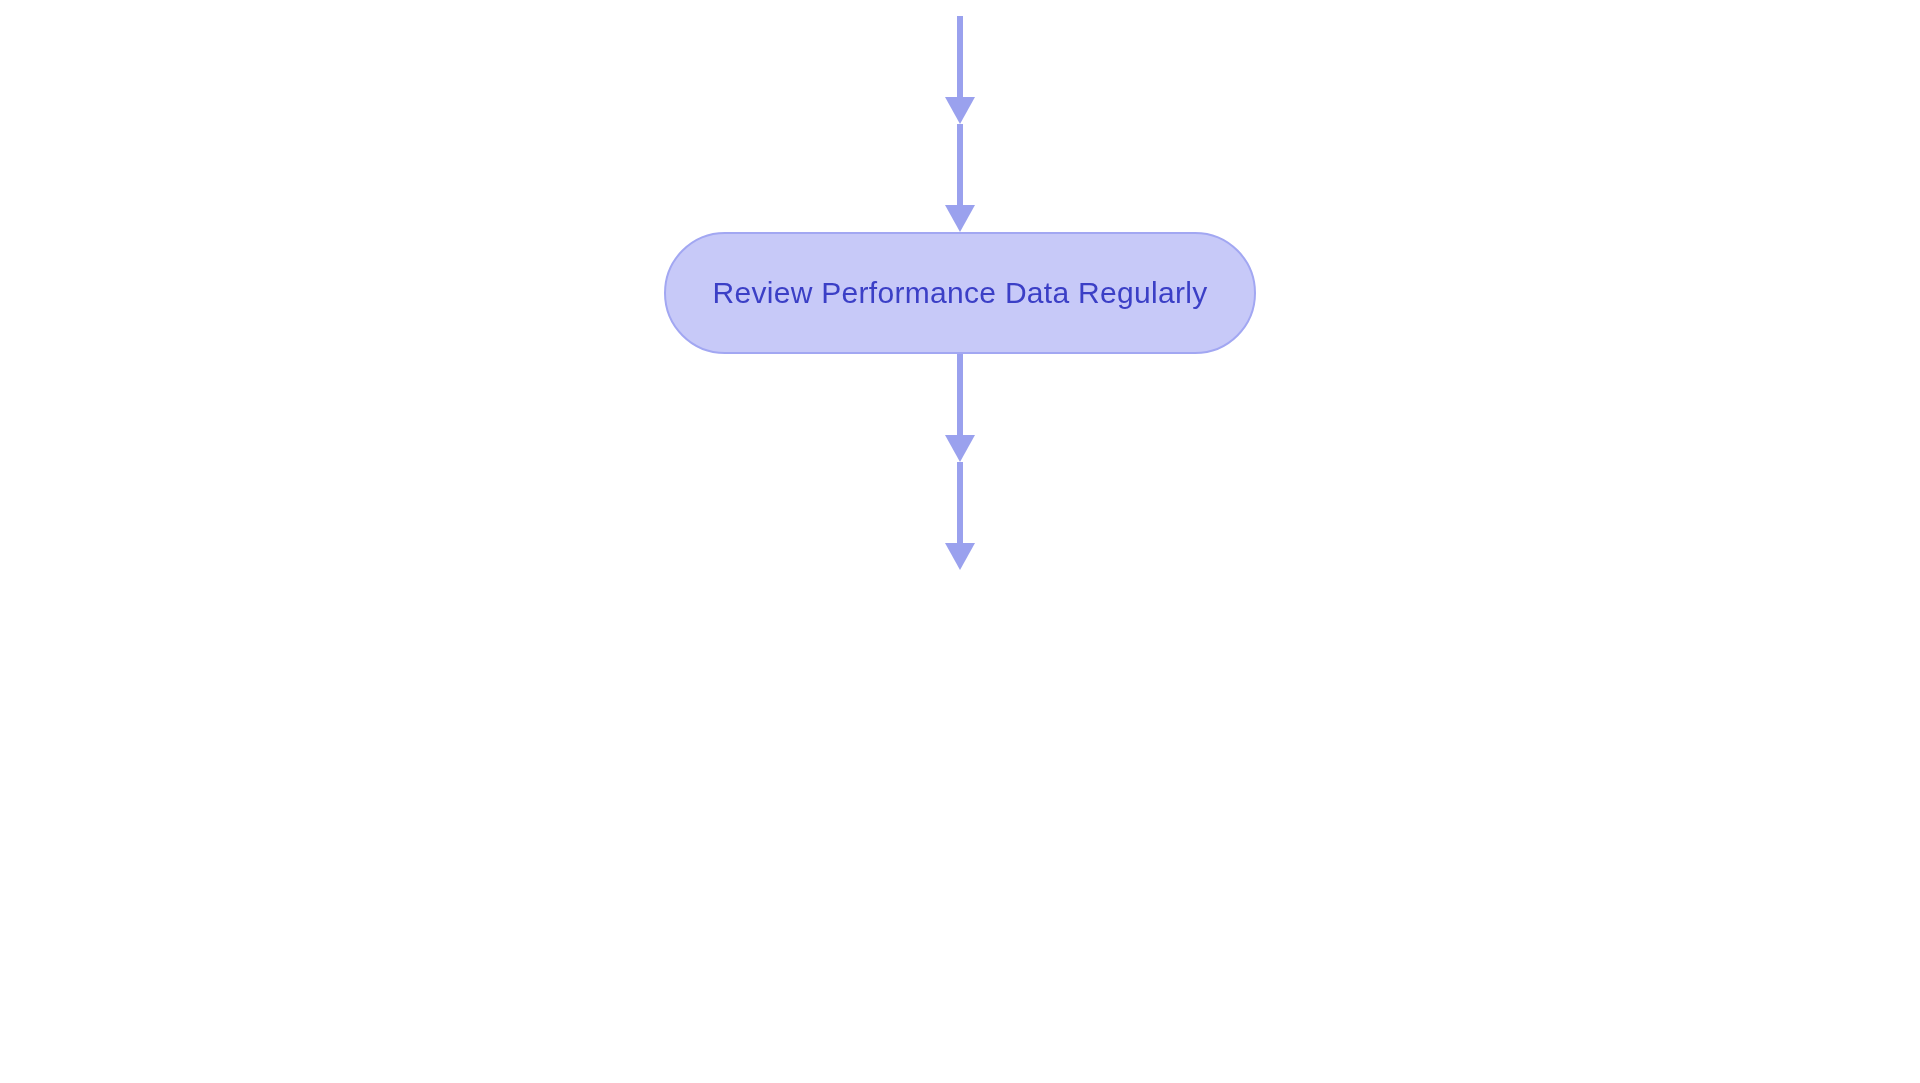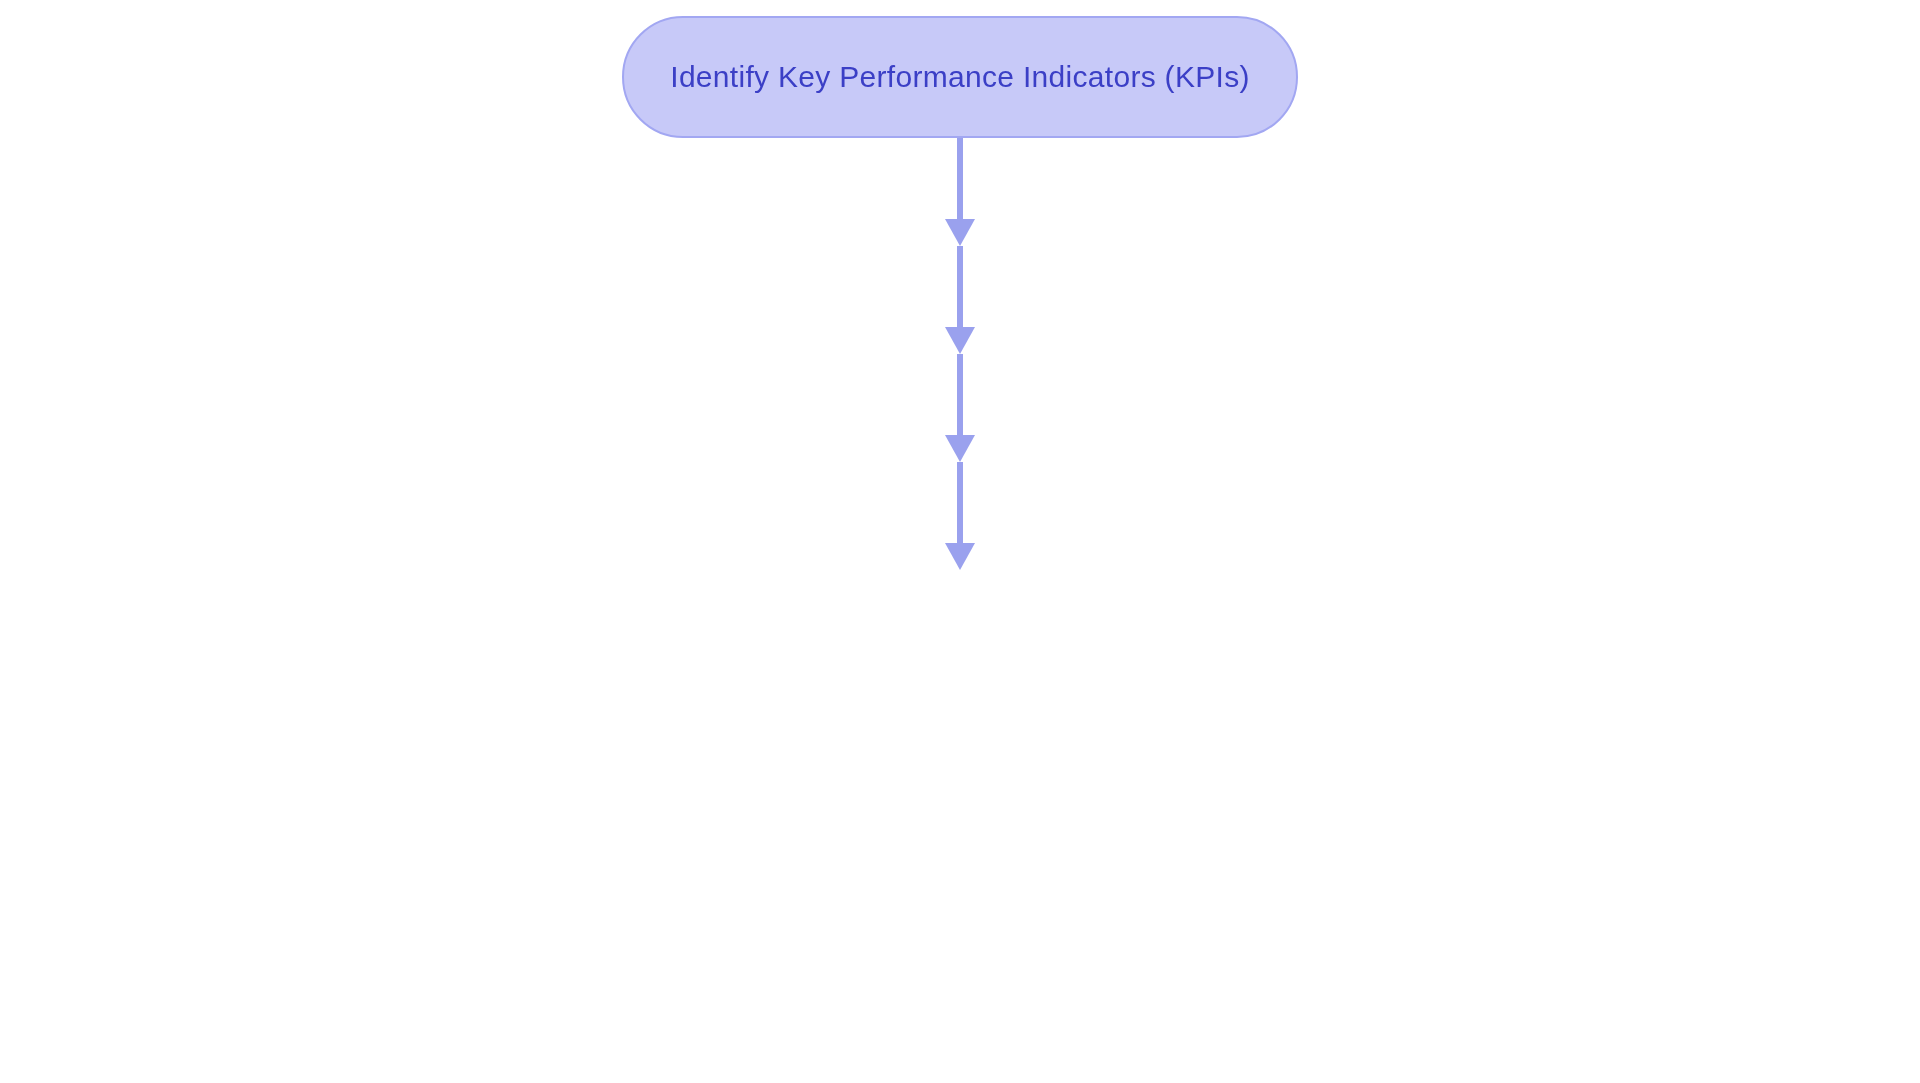--- a/index.html
+++ b/index.html
@@ -64,35 +64,35 @@
     border-right: 15px solid transparent;
     border-top: 27px solid var(--arrow);
     margin-top: -1px;
   }
 </style>
 </head>
 <body>
 
 <div class="canvas">
 
-  <div class="node">
-    <span class="node-label">Identify Key Performance Indicators (KPIs)</span>
-  </div>
 
   <div class="arrow">
     <div class="arrow-line"></div>
     <div class="arrow-head"></div>
   </div>
 
 
   <div class="arrow">
     <div class="arrow-line"></div>
     <div class="arrow-head"></div>
   </div>
 
+  <div class="node">
+    <span class="node-label">Review Performance Data Regularly</span>
+  </div>
 
   <div class="arrow">
     <div class="arrow-line"></div>
     <div class="arrow-head"></div>
   </div>
 
 
   <div class="arrow">
     <div class="arrow-line"></div>
     <div class="arrow-head"></div>

